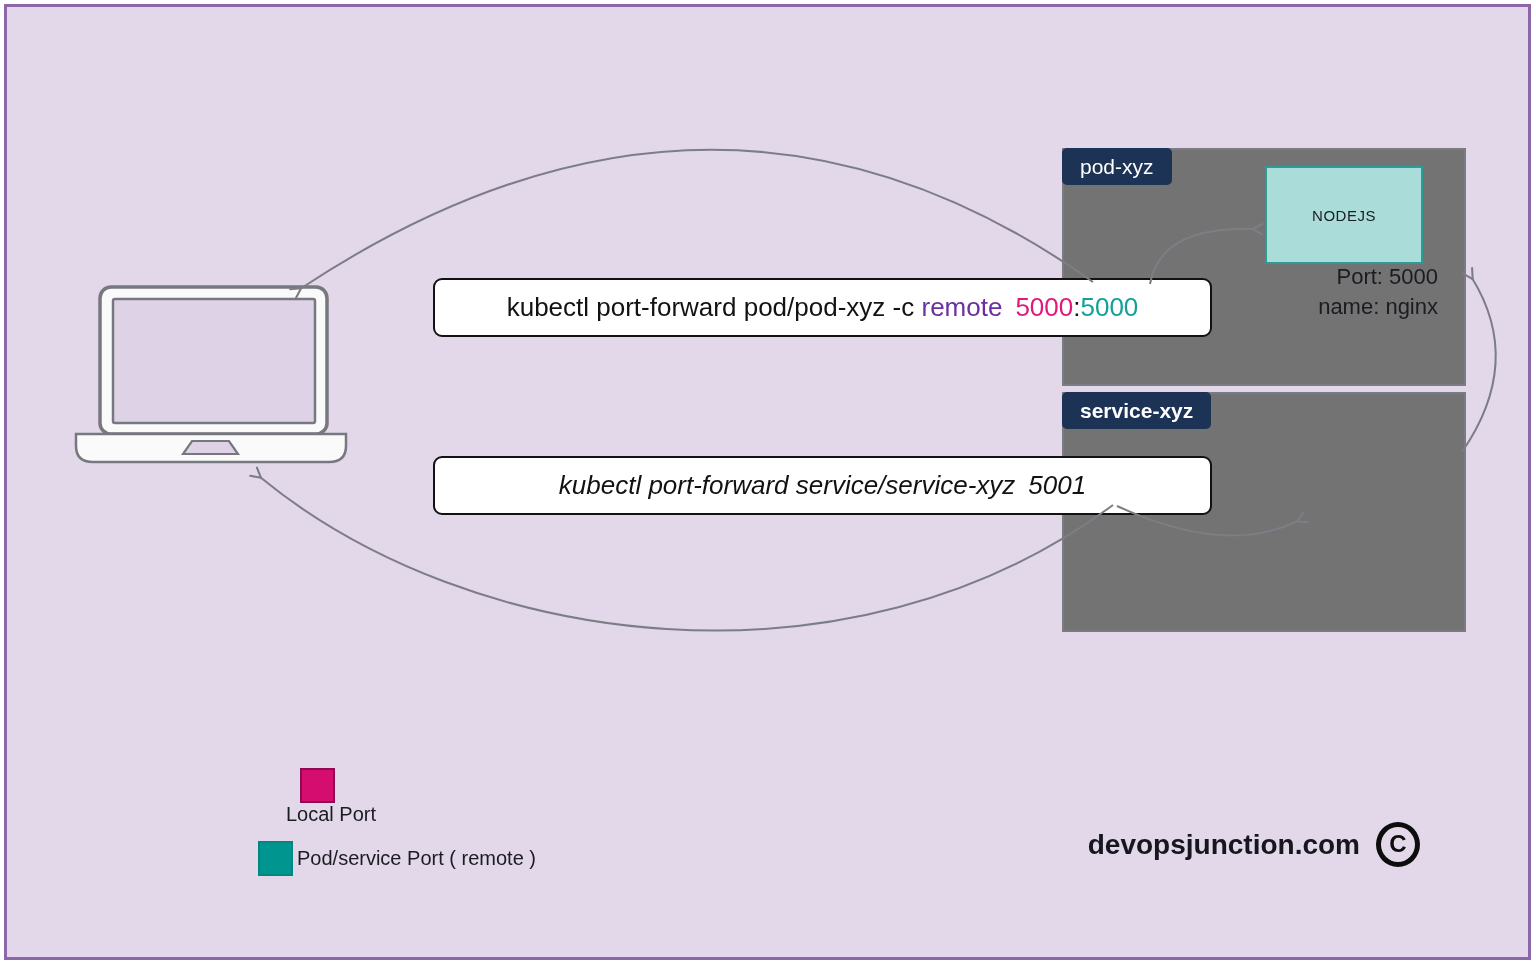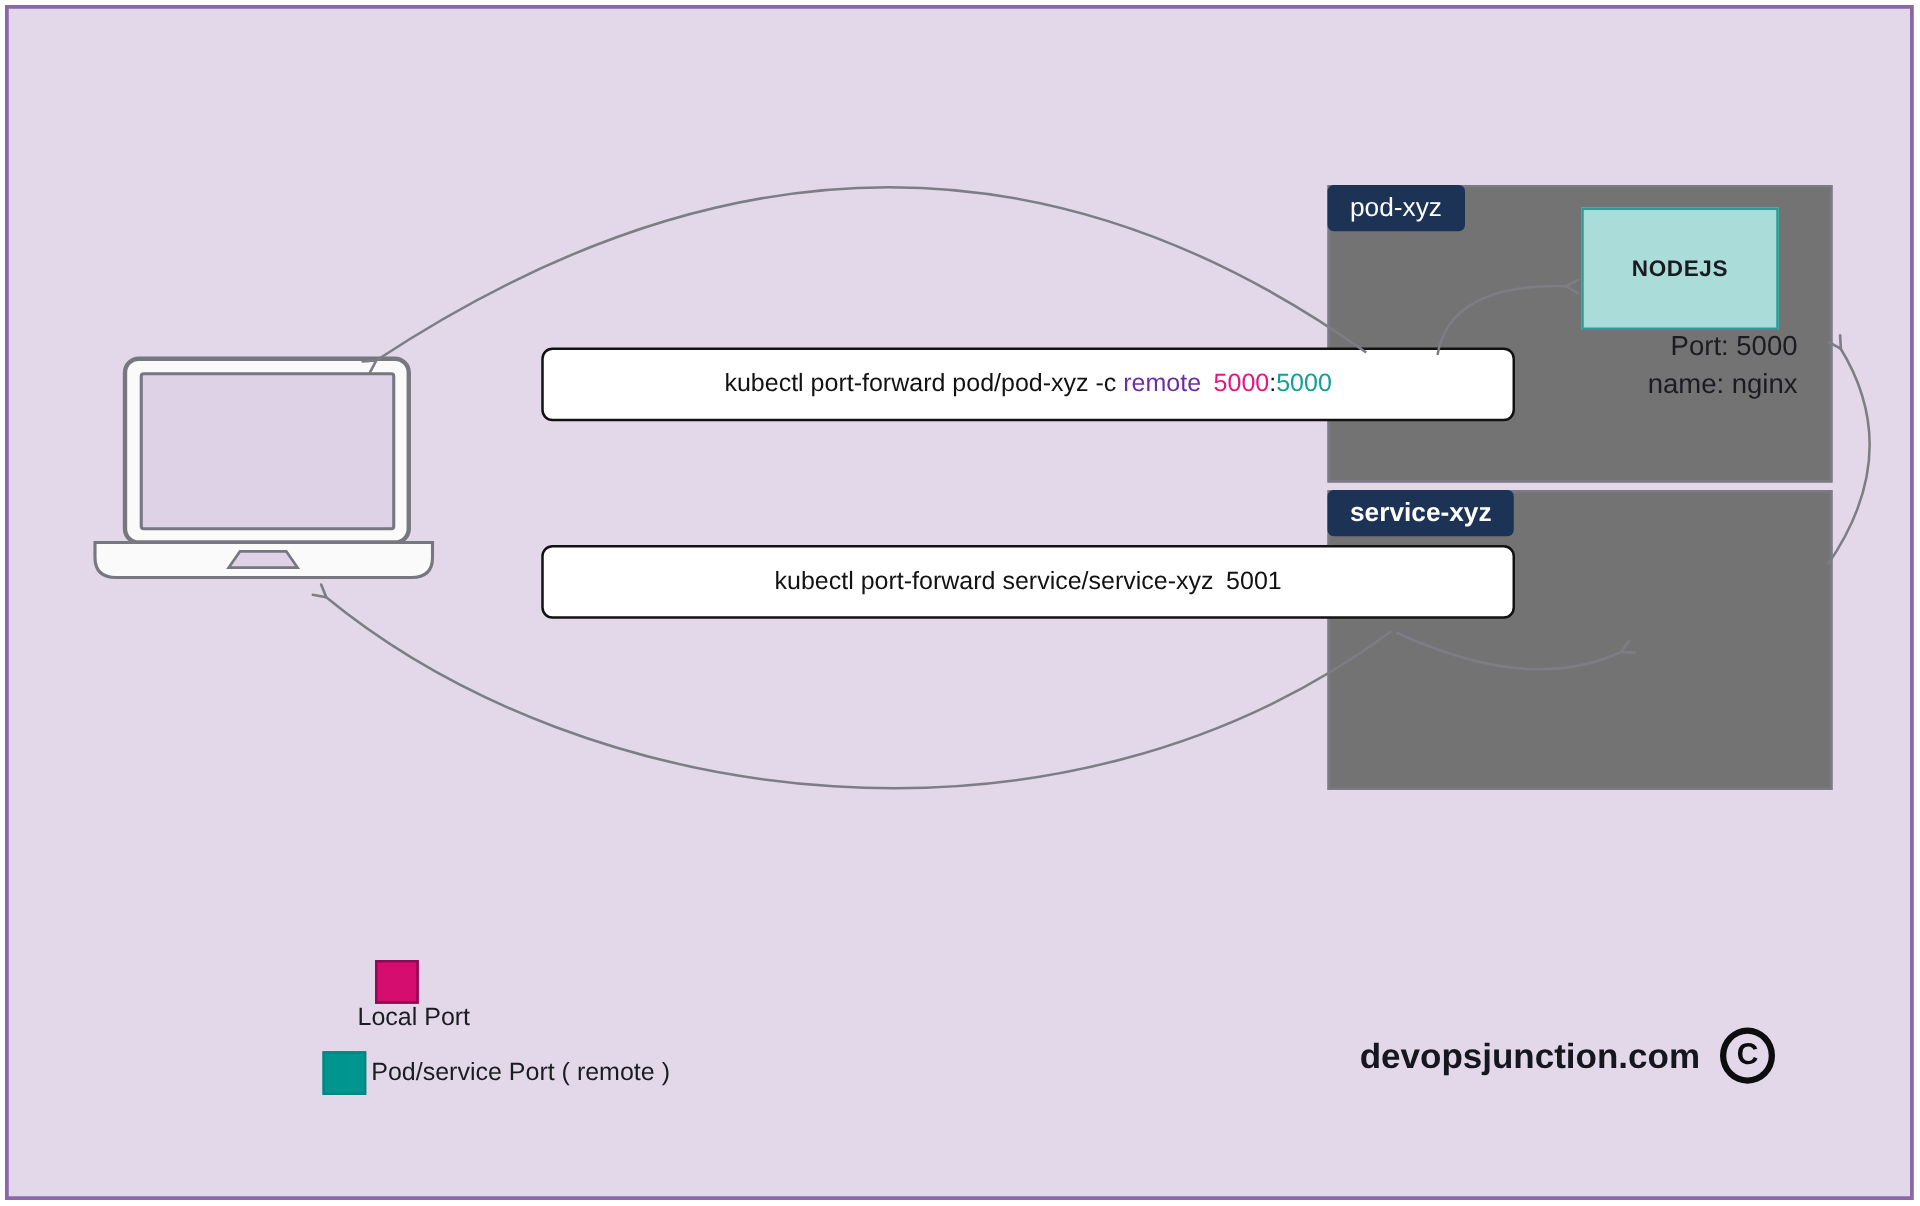--- a/index.html
+++ b/index.html
@@ -22,36 +22,36 @@
   .box-label{
     position:absolute;left:-2px;top:-2px;
     background:#1d3356;color:#ffffff;
     font-size:21px;line-height:21px;padding:8px 18px;
     border-radius:5px;white-space:nowrap;
   }
   .nodejs-box{
     position:absolute;left:201px;top:16px;width:154px;height:94px;
     background:#aadcd9;border:2.5px solid #2a9d97;
     display:flex;align-items:center;justify-content:center;
-    font-size:18px;color:#1b1b22;letter-spacing:.5px;font-weight:bold;
+    font-size:15px;color:#1b1b22;letter-spacing:.5px;
   }
   .port-lines{
     position:absolute;text-align:right;font-size:22px;line-height:30px;color:#1b1b22;
   }
   .pod .port-lines{right:26px;top:112px;}
   .svc .port-lines{right:44px;top:110px;}
   
   .cmd{
     position:absolute;left:433px;width:775px;height:55px;
     background:#ffffff;border:2px solid #121212;border-radius:9px;
     display:flex;align-items:center;justify-content:center;
-    font-size:20px;color:#121212;white-space:pre;z-index:2;
+    font-size:26px;color:#121212;white-space:pre;z-index:2;
   }
   .cmd.cmd-pod{top:278px;}
-  .cmd.cmd-svc{top:436px;}
+  .cmd.cmd-svc{top:456px;font-style:italic;}
   .seg-container{margin-left:.28em;}
   .seg-local{margin-left:.5em;}
   
   .wires{position:absolute;left:0;top:0;z-index:3;pointer-events:none;}
   
   .legend-row{position:absolute;display:flex;align-items:center;z-index:2;}
   .legend-row.local{left:258px;top:768px;flex-direction:column;}
   .legend-row.remote{left:258px;top:841px;}
   .swatch{width:31px;height:31px;flex:0 0 auto;}
   .swatch.local{border:2px solid #8f0a52;}

